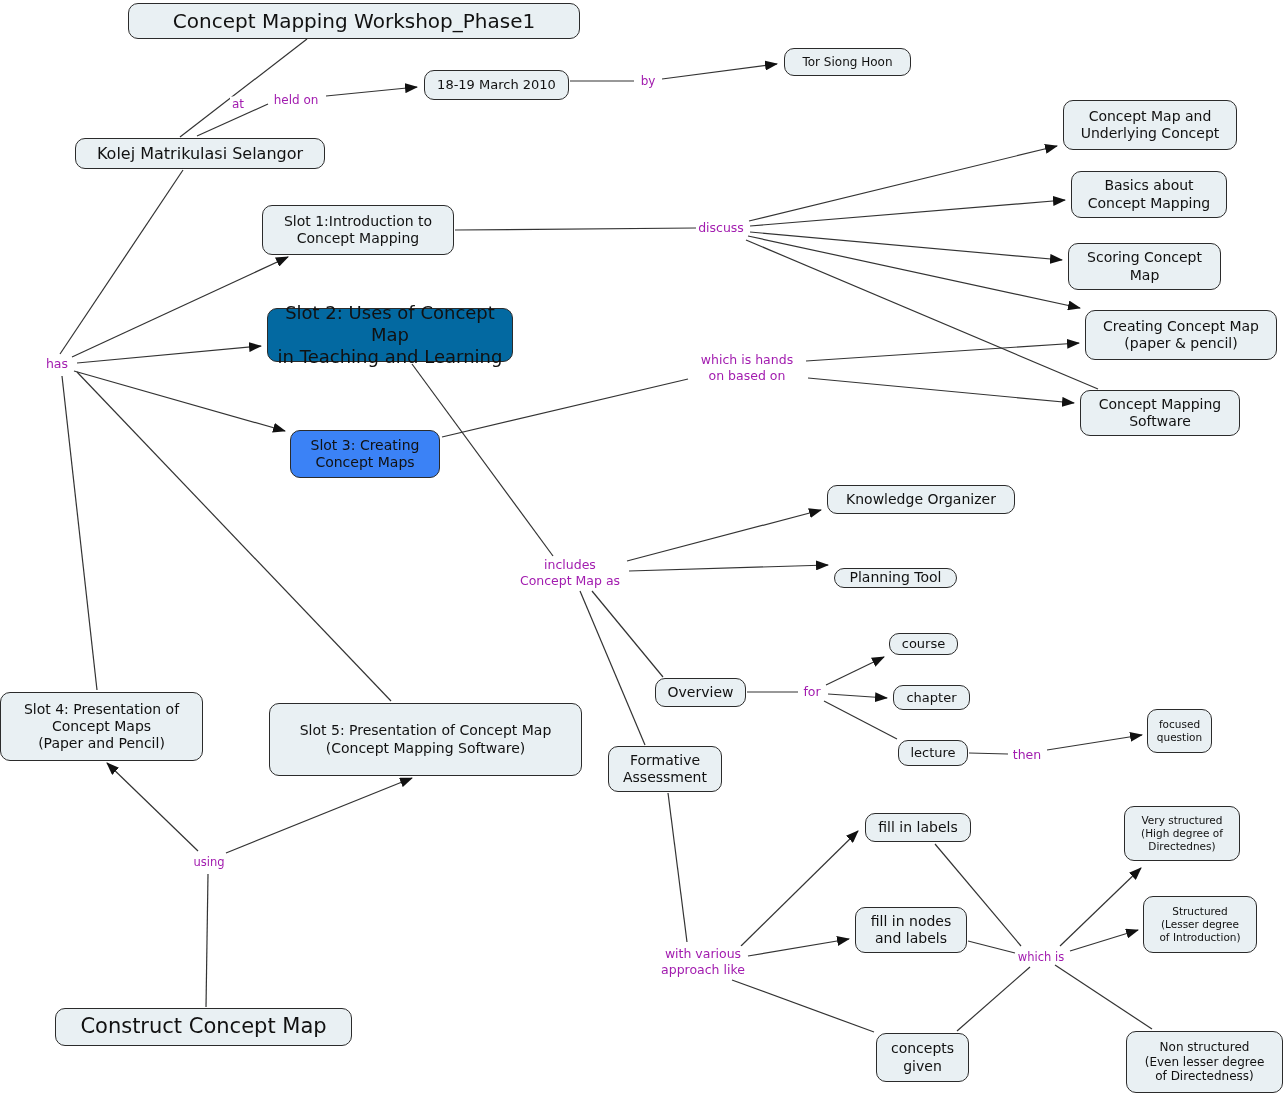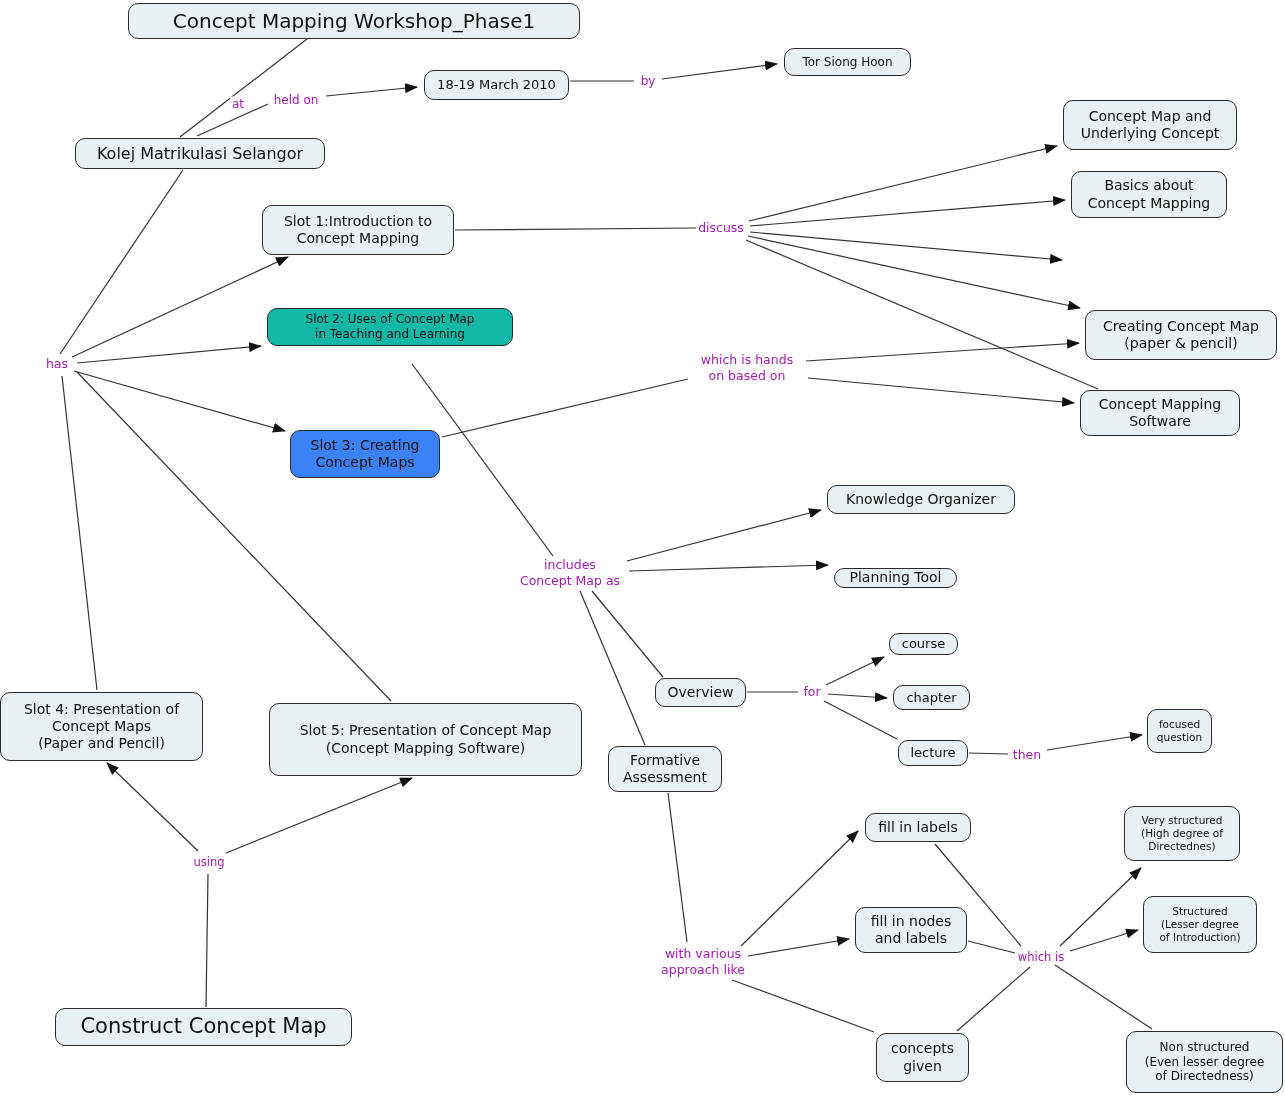--- a/index.html
+++ b/index.html
@@ -106,28 +106,30 @@
     <div class="link-label" style="left: 209px; top: 862px; font-size: 11.5px;">using</div>
     <div class="link-label" style="left: 694px; top: 962px; font-size: 12.5px; margin-left: 9px;">with various
 approach like</div>
     <div class="link-label" style="left: 1041px; top: 957px; font-size: 11.5px;">which is</div>
     <div class="node" style="left: 128px; top: 3px; width: 452px; height: 36px; font-size: 20px; background: rgb(233, 240, 243); border-color: rgb(43, 43, 43);">Concept Mapping Workshop_Phase1</div>
     <div class="node" style="left: 75px; top: 138px; width: 250px; height: 31px; font-size: 16px; background: rgb(233, 240, 243); border-color: rgb(43, 43, 43);">Kolej Matrikulasi Selangor</div>
     <div class="node" style="left: 424px; top: 70px; width: 145px; height: 30px; font-size: 13px; background: rgb(233, 240, 243); border-color: rgb(43, 43, 43);">18-19 March 2010</div>
     <div class="node" style="left: 784px; top: 48px; width: 127px; height: 28px; font-size: 12px; background: rgb(233, 240, 243); border-color: rgb(43, 43, 43);">Tor Siong Hoon</div>
     <div class="node" style="left: 262px; top: 205px; width: 192px; height: 50px; font-size: 14px; background: rgb(233, 240, 243); border-color: rgb(43, 43, 43);">Slot 1:Introduction to
 Concept Mapping</div>
-    <div class="node" style="left: 267px; top: 308px; width: 246px; height: 38px; font-size: 12px; background: #14b8a6; border-color: rgb(43, 43, 43);">Slot 2: Uses of Concept Map
+    <div class="node" style="left: 267px; top: 308px; width: 246px; height: 54px; font-size: 18px; background: #0369a1; border-color: rgb(43, 43, 43);">Slot 2: Uses of Concept Map
 in Teaching and Learning</div>
     <div class="node" style="left: 290px; top: 430px; width: 150px; height: 48px; font-size: 14px; background: #3b82f6; border-color: rgb(43, 43, 43);">Slot 3: Creating
 Concept Maps</div>
     <div class="node" style="left: 1063px; top: 100px; width: 174px; height: 50px; font-size: 14px; background: rgb(233, 240, 243); border-color: rgb(43, 43, 43);">Concept Map and
 Underlying Concept</div>
     <div class="node" style="left: 1071px; top: 171px; width: 156px; height: 47px; font-size: 14px; background: rgb(233, 240, 243); border-color: rgb(43, 43, 43);">Basics about
 Concept Mapping</div>
+    <div class="node" style="left: 1068px; top: 243px; width: 153px; height: 47px; font-size: 14px; background: rgb(233, 240, 243); border-color: rgb(43, 43, 43);">Scoring Concept
+Map</div>
     <div class="node" style="left: 1085px; top: 310px; width: 192px; height: 50px; font-size: 14px; background: rgb(233, 240, 243); border-color: rgb(43, 43, 43);">Creating Concept Map
 (paper &amp; pencil)</div>
     <div class="node" style="left: 1080px; top: 390px; width: 160px; height: 46px; font-size: 14px; background: rgb(233, 240, 243); border-color: rgb(43, 43, 43);">Concept Mapping
 Software</div>
     <div class="node" style="left: 827px; top: 485px; width: 188px; height: 29px; font-size: 14px; background: rgb(233, 240, 243); border-color: rgb(43, 43, 43);">Knowledge Organizer</div>
     <div class="node" style="left: 834px; top: 568px; width: 123px; height: 20px; font-size: 14px; background: rgb(233, 240, 243); border-color: rgb(43, 43, 43);">Planning Tool</div>
     <div class="node" style="left: 655px; top: 678px; width: 91px; height: 29px; font-size: 14px; background: rgb(233, 240, 243); border-color: rgb(43, 43, 43);">Overview</div>
     <div class="node" style="left: 889px; top: 633px; width: 69px; height: 22px; font-size: 13px; background: rgb(233, 240, 243); border-color: rgb(43, 43, 43);">course</div>
     <div class="node" style="left: 893px; top: 685px; width: 77px; height: 25px; font-size: 13px; background: rgb(233, 240, 243); border-color: rgb(43, 43, 43);">chapter</div>
     <div class="node" style="left: 898px; top: 740px; width: 70px; height: 26px; font-size: 13px; background: rgb(233, 240, 243); border-color: rgb(43, 43, 43);">lecture</div>

